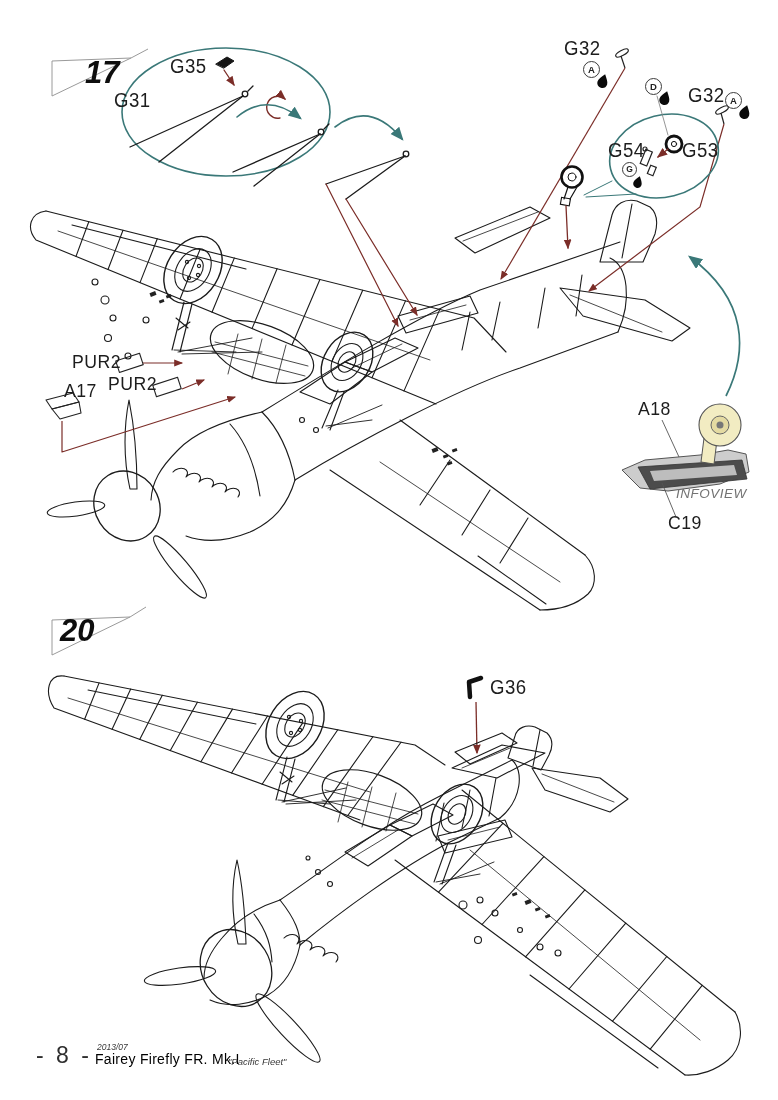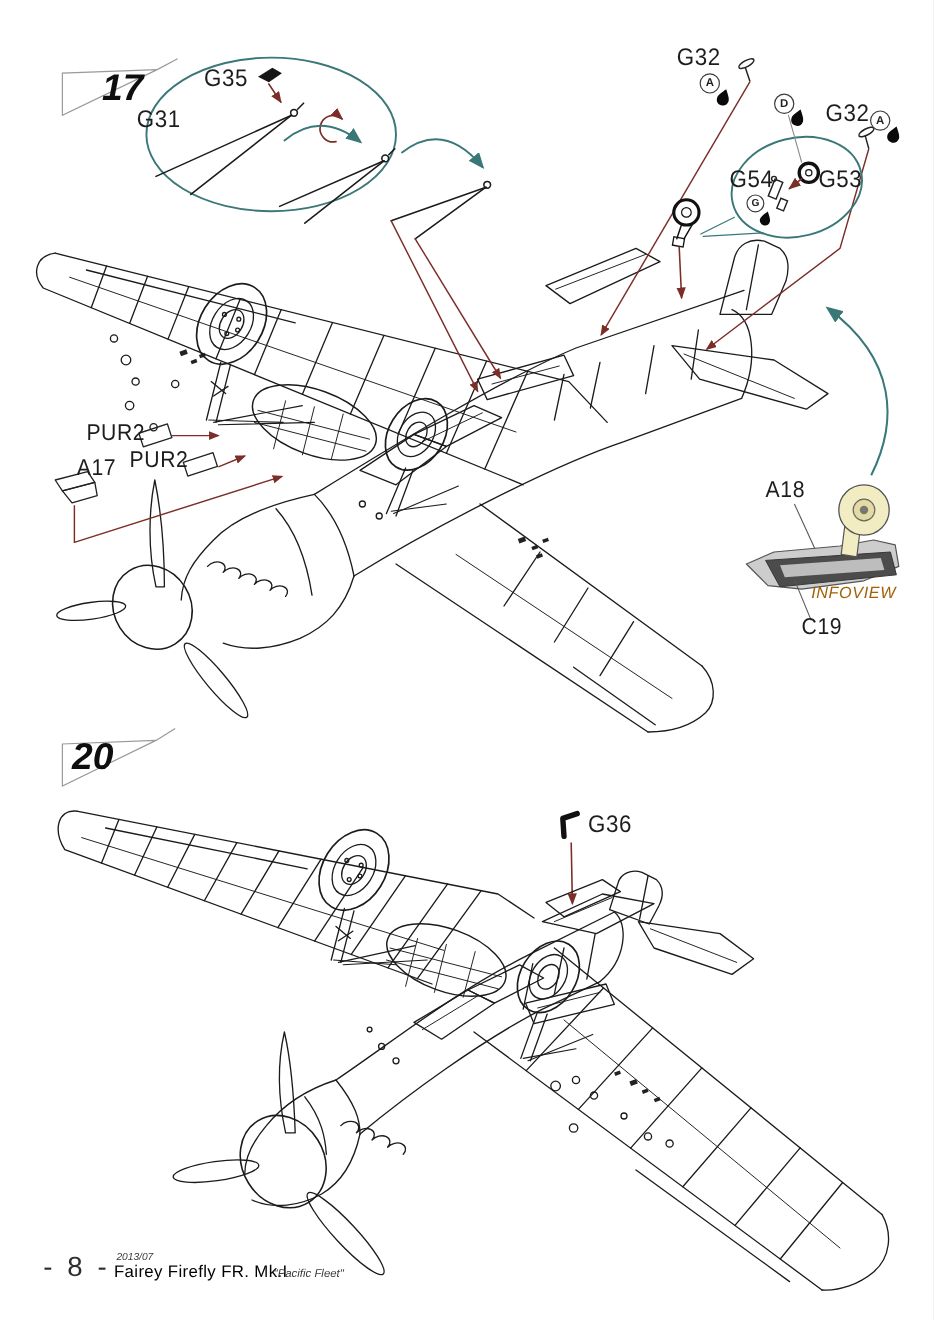--- a/index.html
+++ b/index.html
@@ -7,21 +7,21 @@
         font-family:"Liberation Sans",sans-serif;}
   svg{position:absolute;left:0;top:0;}
   .plabel{position:absolute;font-size:20px;color:#1d1d1d;letter-spacing:.5px;
           transform:scaleX(.93);transform-origin:left top;white-space:nowrap;line-height:1;}
   .plabel.small{font-size:19px;}
   .stepnum{position:absolute;font-style:italic;font-weight:bold;font-size:31px;color:#0e0e0e;line-height:1;}
   .badge{position:absolute;width:15px;height:15px;border:1.4px solid #3c3c3c;border-radius:50%;
          display:flex;align-items:center;justify-content:center;
          font-size:9.5px;font-weight:bold;color:#222;background:#fff;line-height:1;}
   .badge.sm{width:13px;height:13px;font-size:8.5px;}
-  .infoview-label{position:absolute;font-style:italic;font-size:13.5px;color:#a16207;letter-spacing:.5px;}
+  .infoview-label{position:absolute;font-style:italic;font-size:13.5px;color:#737373;letter-spacing:.5px;}
   
   .pgnum{position:absolute;left:36px;top:1042px;font-size:23px;color:#2e2e2e;letter-spacing:3px;font-weight:300;}
   .fdate{position:absolute;left:97px;top:1042px;font-size:8.5px;font-style:italic;color:#3a3a3a;}
   .fkit{position:absolute;left:95px;top:1051px;font-size:14px;color:#000000;letter-spacing:.3px;}
   .fsub{position:absolute;left:228px;top:1056px;font-size:9.5px;font-style:italic;color:#3a3a3a;}
 </style>
 </head>
 <body>
 
 <div id="page">

